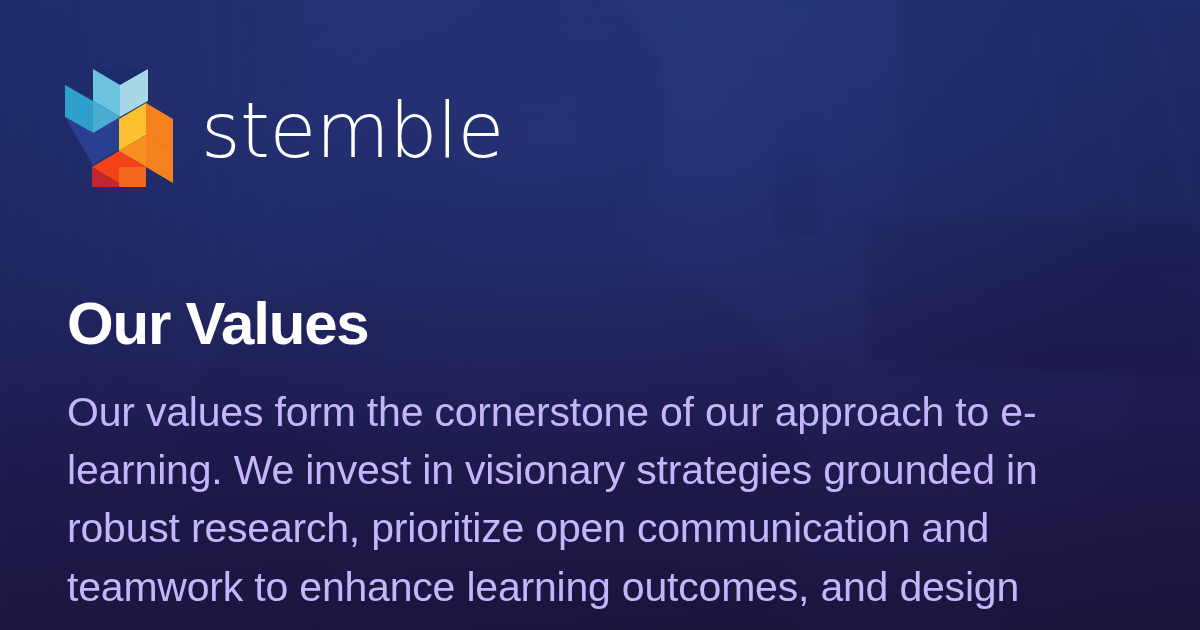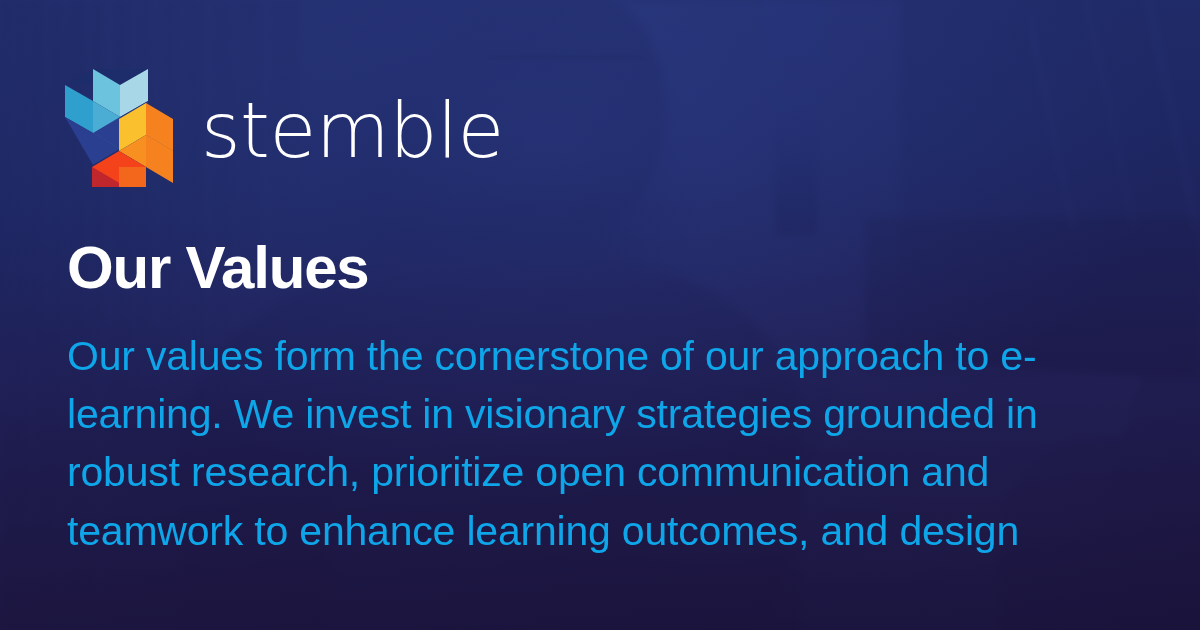--- a/index.html
+++ b/index.html
@@ -165,32 +165,32 @@
     font-size:76px;
     font-weight:300;
     letter-spacing:-.5px;
     line-height:1;
     margin-left:28px;
     margin-top:9px;
     font-family:"DejaVu Sans", sans-serif;
   }
 
   .headline {
-    margin-top:48px;
+    margin-top:104px;
     color:#ffffff;
     font-size:60px;
     font-weight:bold;
     letter-spacing:-1.2px;
     line-height:1;
     font-family:"Liberation Sans", sans-serif;
   }
 
   .body-copy {
     margin-top:29px;
-    color:#0ea5e9;
+    color:#c4b5fd;
     font-size:41px;
     font-weight:400;
     line-height:1.42;
     letter-spacing:-.2px;
     width:1012px;
     font-family:"Liberation Sans", sans-serif;
   }
 </style>
 </head>
 <body>

